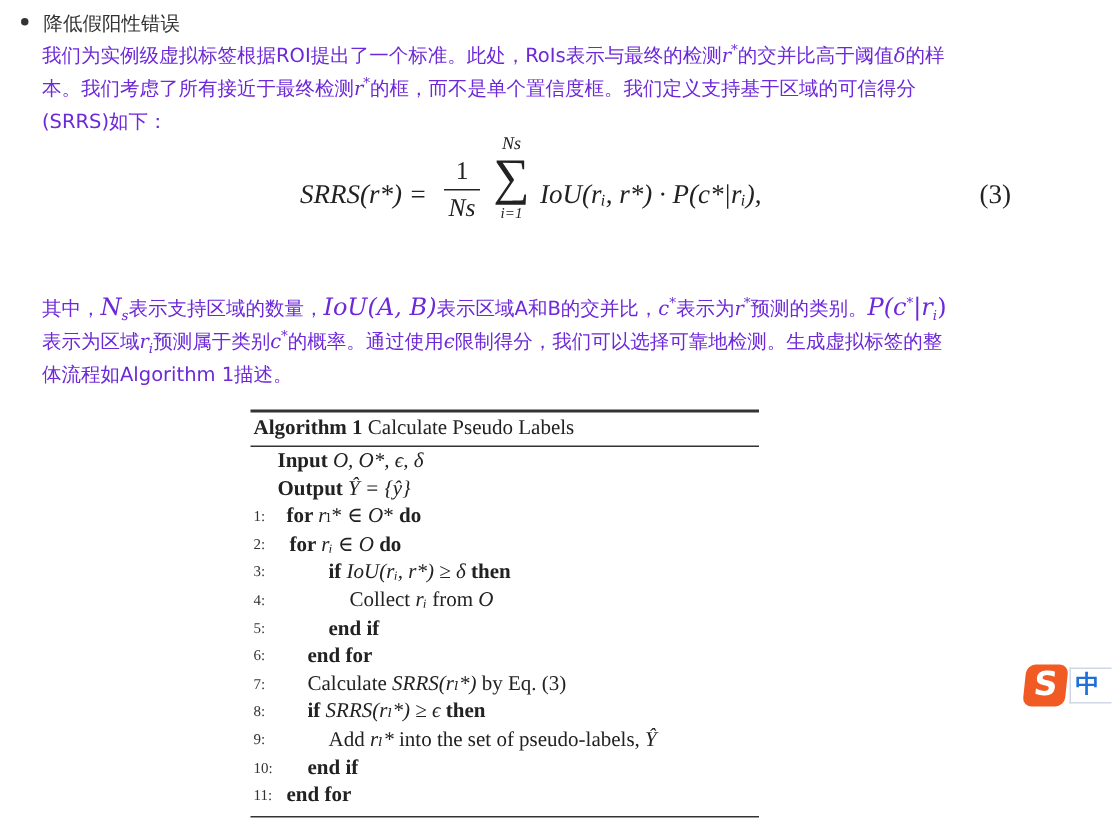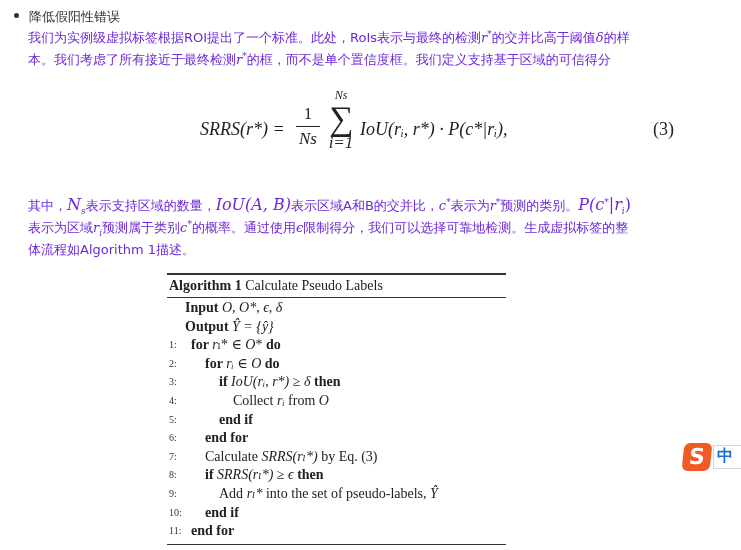--- a/index.html
+++ b/index.html
@@ -33,21 +33,21 @@
     font-family: "Liberation Serif", "DejaVu Serif", serif; font-size: 18px; color: #222;
   }
   .eq-lhs { position: absolute; left: 0; top: 21px; font-style: italic; }
   .eq-frac { position: absolute; left: 96px; top: 6px; width: 24px; text-align: center; }
   .eq-frac .num { display: block; font-size: 17px; line-height: 20px; }
   .eq-frac .bar { display: block; height: 1px; background: #222; margin: 2px 0; }
   .eq-frac .den { display: block; font-style: italic; font-size: 17px; line-height: 20px; }
   .eq-sum { position: absolute; left: 126px; top: -10px; width: 30px; text-align: center; }
   .eq-sum .up { display: block; font-style: italic; font-size: 12px; line-height: 14px; }
   .eq-sum .sig { display: block; font-size: 34px; line-height: 34px; }
-  .eq-sum .lo { display: block; font-style: italic; font-size: 17px; line-height: 14px; }
+  .eq-sum .lo { display: block; font-style: italic; font-size: 10px; line-height: 14px; }
   .eq-rhs { position: absolute; left: 160px; top: 21px; font-style: italic; white-space: nowrap; }
   .eq-num { position: absolute; right: 6px; top: 21px; }
 
   
   .algo {
     position: absolute; left: 167px; top: 273px; width: 339px;
     font-family: "Liberation Serif", "DejaVu Serif", serif; font-size: 14px; color: #222;
   }
   .algo-top { height: 2px; background: #333; }
   .algo-title { padding: 1px 2px; line-height: 20px; }
@@ -82,20 +82,21 @@
 </head>
 <body>
 
 <div class="bullet-row">
   <span class="bullet-dot"></span><span>降低假阳性错误</span>
 </div>
 
 <div class="para para1">
   <div><span>我们为实例级虚拟标签根据ROI提出了一个标准。此处，RoIs表示与最终的检测</span><span class="m">r</span><sup class="mr">*</sup><span>的交并比高于阈值</span><span class="m">δ</span><span>的样</span></div>
   <div><span>本。我们考虑了所有接近于最终检测</span><span class="m">r</span><sup class="mr">*</sup><span>的框，而不是单个置信度框。我们定义支持基于区域的可信得分</span></div>
+  <div>(SRRS)如下：</div>
 </div>
 
 <div class="equation">
   <span class="eq-lhs">SRRS(r*) =</span>
   <span class="eq-frac">
     <span class="num">1</span>
     <span class="bar"></span>
     <span class="den">Ns</span>
   </span>
   <span class="eq-sum">
@@ -123,21 +124,21 @@
       </div>
     <div class="algo-line">
         <span class="code" style="left:18px"><b>Output</b><i> Ŷ = {ŷ}</i></span>
       </div>
   <div class="algo-line">
         <span class="ln">1:</span>
         <span class="code" style="left: 24px;"><b>for </b><i>r</i><span>ₗ* ∈ </span><i>O</i><span>* </span><b>do</b></span>
       </div>
       <div class="algo-line">
         <span class="ln">2:</span>
-        <span class="code" style="left: 38px; text-align: right;"><b>for </b><i>rᵢ</i><span> ∈ </span><i>O</i><b> do</b></span>
+        <span class="code" style="left: 26px; text-align: right;"><b>for </b><i>rᵢ</i><span> ∈ </span><i>O</i><b> do</b></span>
       </div>
       <div class="algo-line">
         <span class="ln">3:</span>
         <span class="code" style="left: 52px;"><b>if </b><i>IoU(rᵢ, r*) ≥ δ</i><b> then</b></span>
       </div>
       <div class="algo-line">
         <span class="ln">4:</span>
         <span class="code" style="left: 66px;"><span>Collect </span><i>rᵢ</i><span> from </span><i>O</i></span>
       </div>
       <div class="algo-line">

